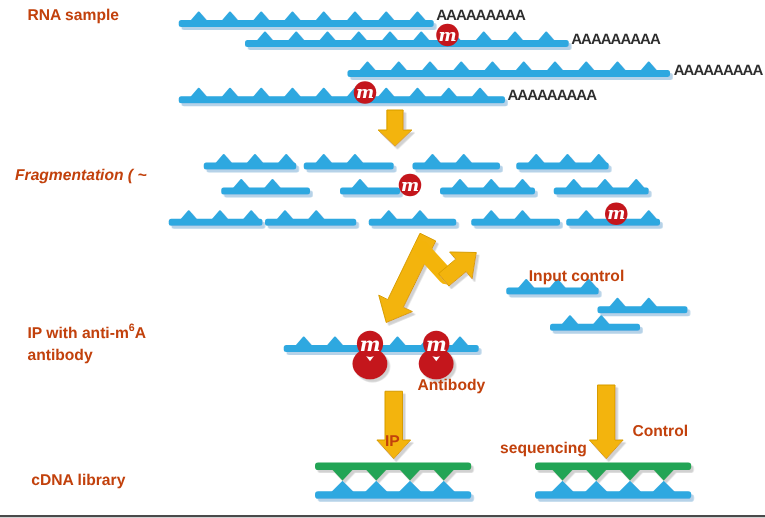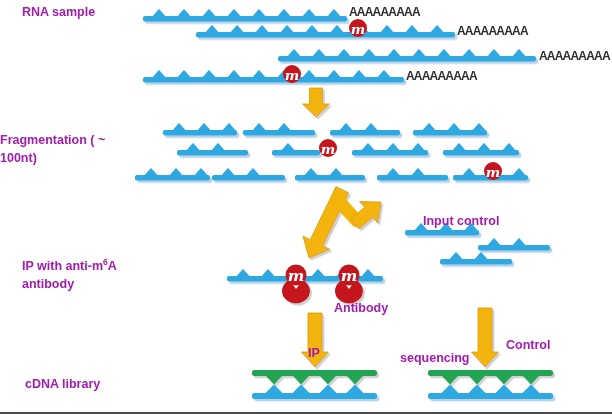--- a/index.html
+++ b/index.html
@@ -3,21 +3,21 @@
 <meta charset="utf-8">
 <style>
   html,body{margin:0;padding:0;background:#fff;}
   #stage{
     position:relative;width:612px;height:414px;background:#ffffff;
     font-family:"Liberation Sans",sans-serif;overflow:hidden;
     border-bottom:2px solid #4a4a4a;box-sizing:border-box;
   }
   #diagram-svg{position:absolute;left:0;top:0;}
   .lbl{
-    position:absolute;color:#a21caf;font-weight:bold;font-size:12.5px;
+    position:absolute;color:#c2410c;font-weight:bold;font-size:12.5px;
     line-height:18px;white-space:nowrap;
   }
   .polya{
     position:absolute;color:#2d2d2d;font-weight:bold;font-size:12px;
     letter-spacing:-0.8px;white-space:nowrap;line-height:12px;
   }
   sup{font-size:8.5px;}
 </style>
 </head>
 <body>
@@ -253,23 +253,22 @@
             <polygon points="495,393.5 504,384.5 513,393.5" fill="#2FA8E0"></polygon>
             <polygon points="522,393.5 531,384.5 540,393.5" fill="#2FA8E0"></polygon>
             <rect x="428" y="393" width="125" height="6" rx="2.5" fill="#2FA8E0"></rect>
           </g>
         </g>
       </g>
   </svg>
 
   <div class="lbl" style="left:22px;top:3px;">RNA sample</div>
 
-  <div class="lbl" style="left:0;top:131px;">
+  <div class="lbl" style="left:12px;top:131px;font-style:italic;">
     <div>Fragmentation ( ~</div>
-    <div>100nt)</div>
   </div>
 
   <div class="lbl" style="left:423px;top:192px;margin-top:20px;">Input control</div>
 
   <div class="lbl" style="left:22px;top:253px;">
     <div><span>IP with anti-m</span><sup>6</sup><span>A</span></div>
     <div>antibody</div>
   </div>
 
   <div class="lbl" style="left:334px;top:299px;">Antibody</div>

